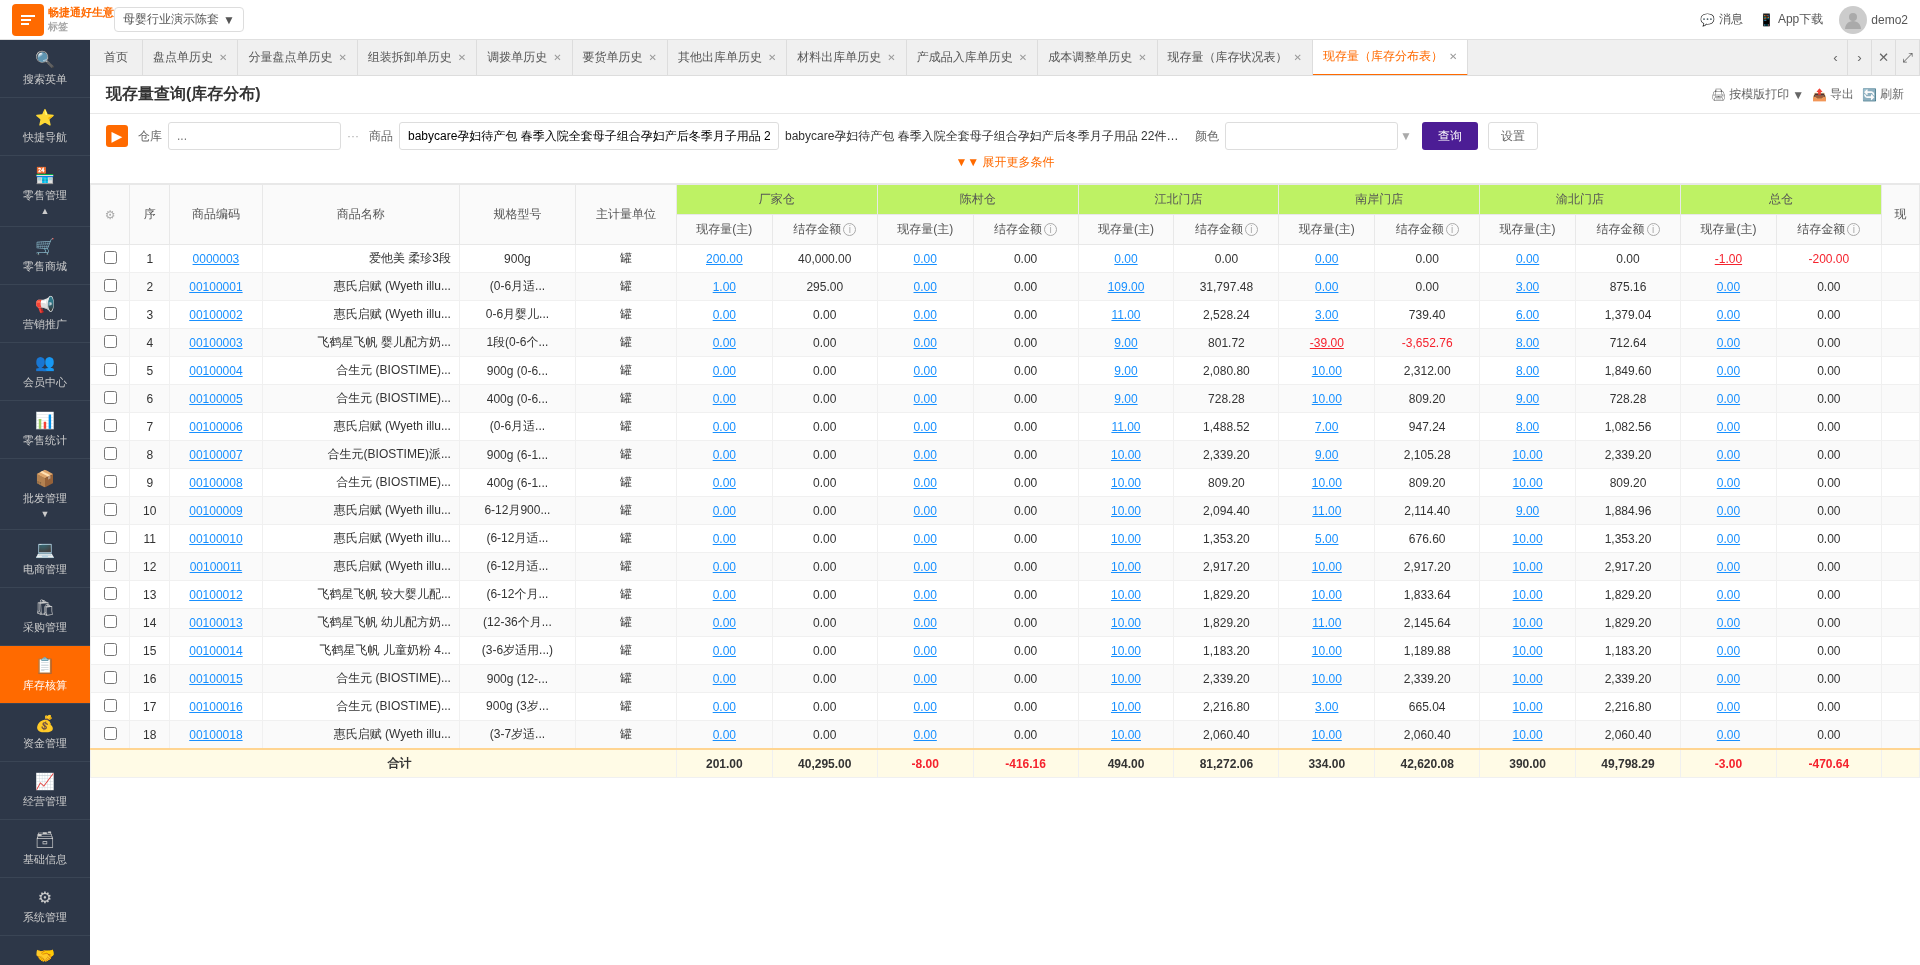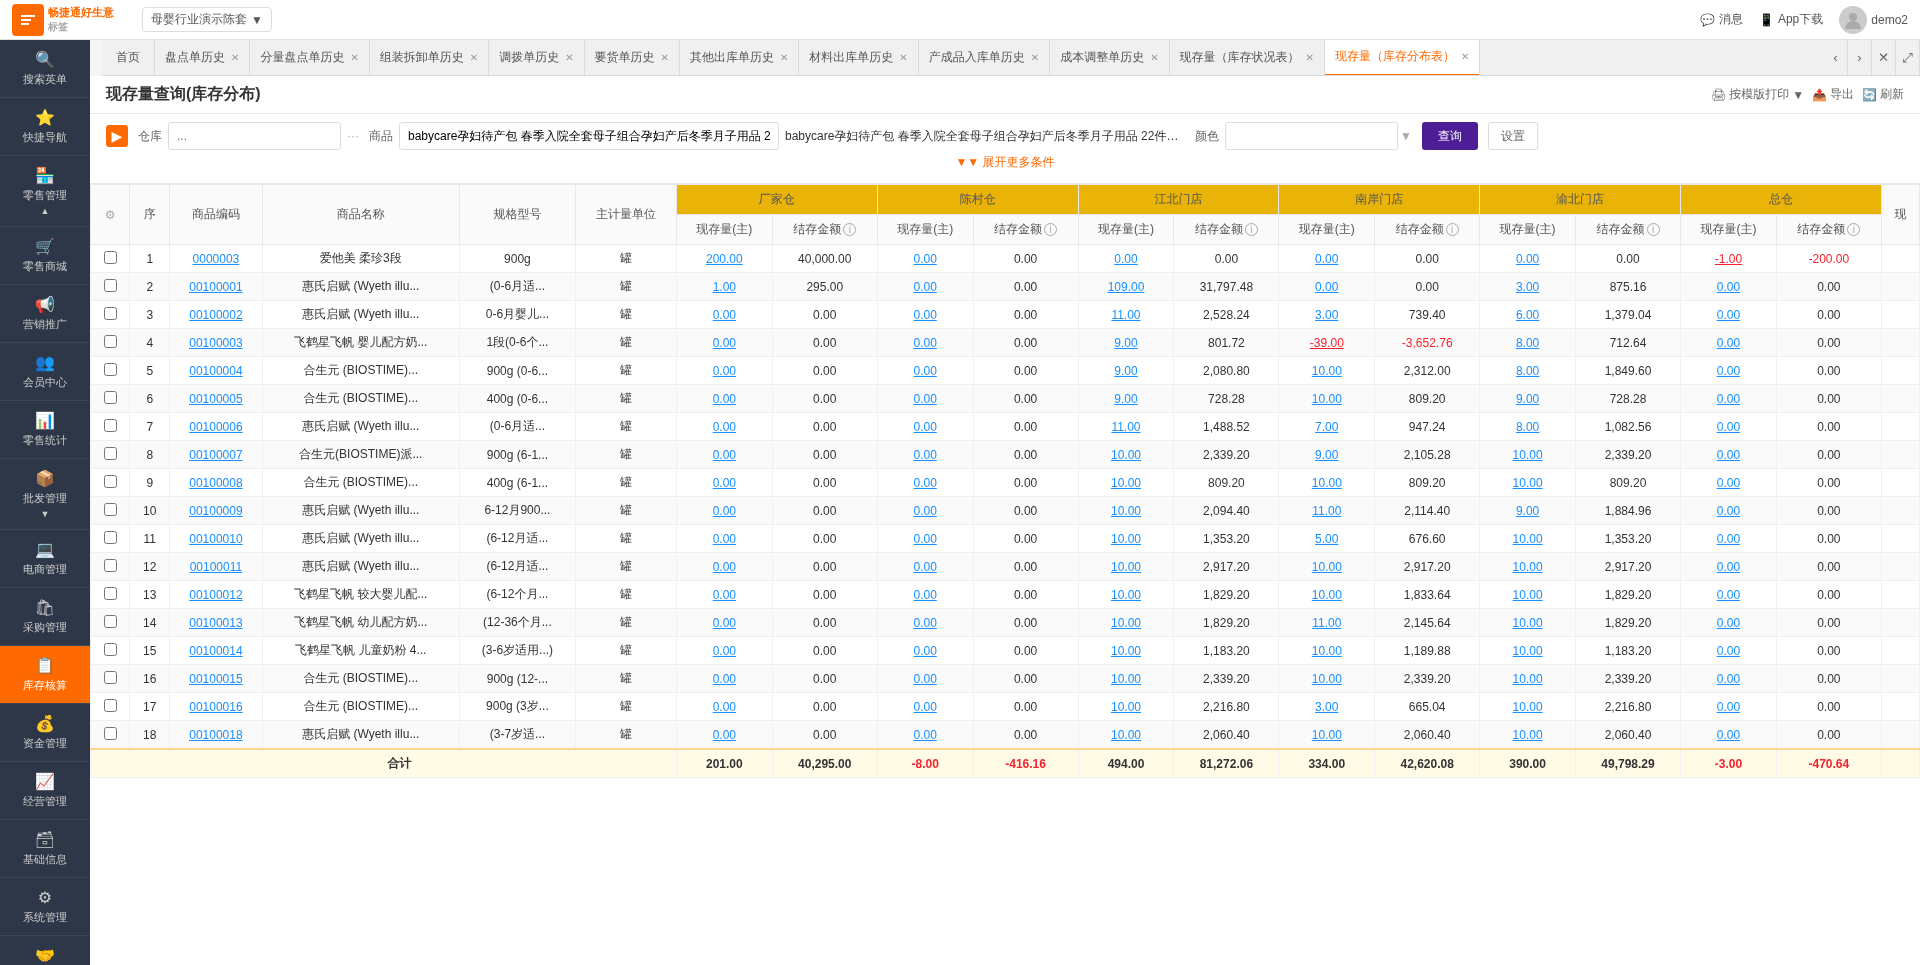--- a/index.html
+++ b/index.html
@@ -15,37 +15,36 @@
       justify-content: space-between;
       padding: 0 12px;
       position: fixed;
       top: 0; left: 0; right: 0;
       z-index: 100;
     }
     .top-bar-left { display: flex; align-items: center; gap: 0; }
     .logo-area { display: flex; align-items: center; gap: 4px; font-size: 13px; font-weight: bold; color: #ff6a00; }
     .logo-icon { width: 32px; height: 32px; background: #ff6a00; border-radius: 4px; display: flex; align-items: center; justify-content: center; }
     .logo-icon svg { fill: white; }
-    .dropdown-selector { display: flex; align-items: center; gap: 4px; border: 1px solid #ddd; border-radius: 4px; padding: 3px 8px; cursor: pointer; font-size: 12px; color: #555; margin-left: 28px; }
+    .dropdown-selector { display: flex; align-items: center; gap: 4px; border: 1px solid #ddd; border-radius: 4px; padding: 3px 8px; cursor: pointer; font-size: 12px; color: #555; }
     .top-bar-right { display: flex; align-items: center; gap: 16px; font-size: 12px; color: #555; }
     .top-bar-right span { cursor: pointer; display: flex; align-items: center; gap: 4px; }
     .avatar { width: 28px; height: 28px; border-radius: 50%; background: #ccc; overflow: hidden; display: flex; align-items: center; justify-content: center; }
 
     
     .tab-bar {
       position: fixed;
       top: 40px; left: 90px; right: 0;
       height: 36px;
       background: #f0f0f0;
       display: flex;
       align-items: center;
       border-bottom: 1px solid #ddd;
       z-index: 99;
       overflow: hidden;
-      margin-left: 12px;
     }
     .tab-item {
       height: 36px;
       padding: 0 10px;
       display: flex;
       align-items: center;
       gap: 4px;
       background: #f0f0f0;
       border-right: 1px solid #ddd;
       cursor: pointer;
@@ -176,33 +175,33 @@
       font-size: 12px;
       font-weight: normal;
       color: #555;
       text-align: center;
       white-space: nowrap;
       position: sticky;
       top: 0;
       z-index: 10;
     }
     thead th.group-header {
-      background: #eab308;
+      background: #bef264;
     }
     tbody td {
       border: 1px solid #f0f0f0;
       padding: 5px 8px;
       font-size: 12px;
       color: #333;
       text-align: center;
       white-space: nowrap;
     }
     .td-link { color: #1890ff; text-decoration: underline; cursor: pointer; }
     .td-red { color: #f5222d; }
-    .td-left { text-align: center; }
+    .td-left { text-align: right; }
     .gear-icon { color: #aaa; cursor: pointer; }
 
     
     .summary-row td {
       background: #fffbe6;
       font-weight: bold;
       border-top: 2px solid #ffd591;
     }
 
     

